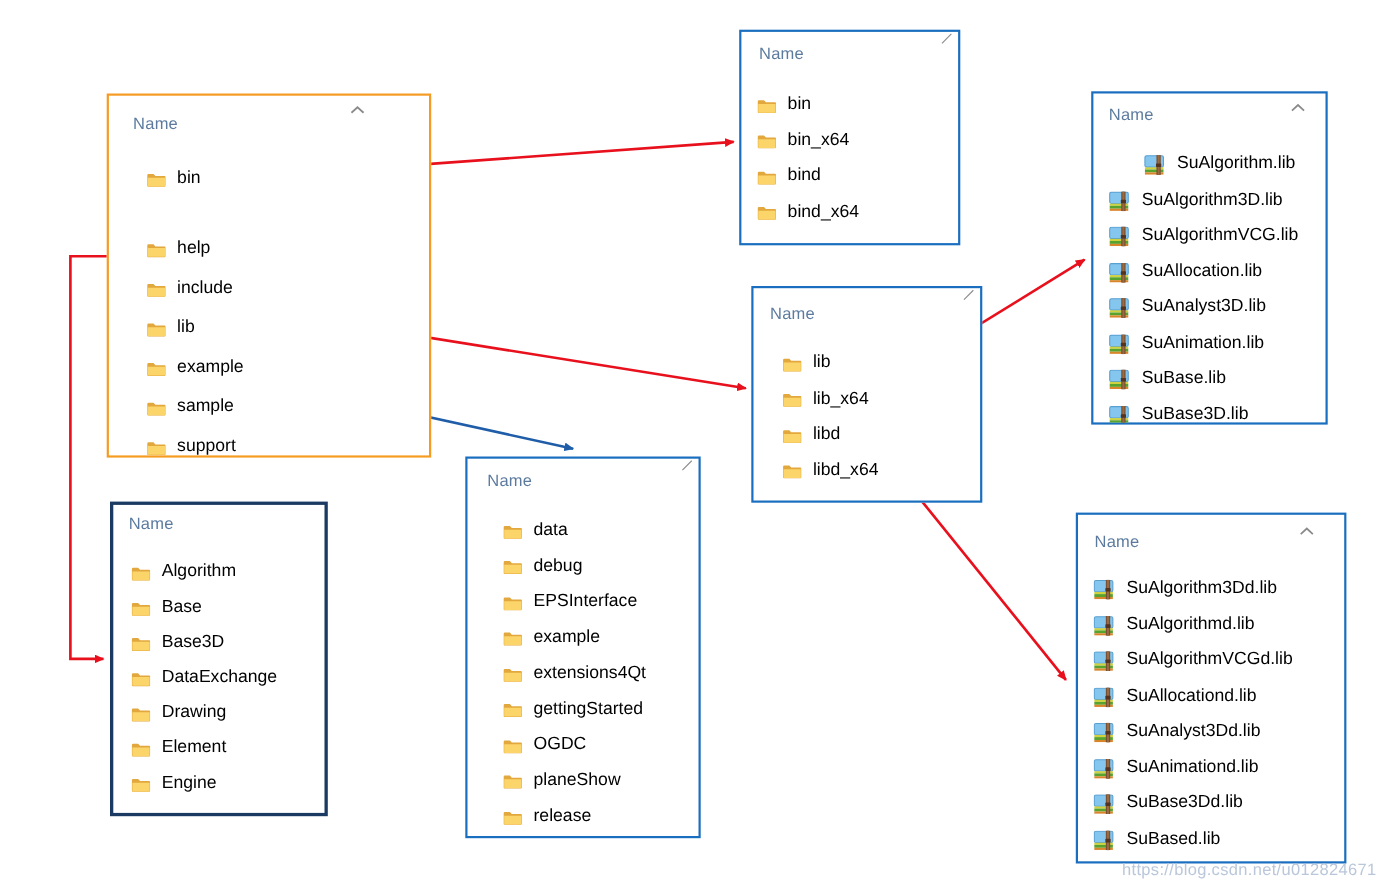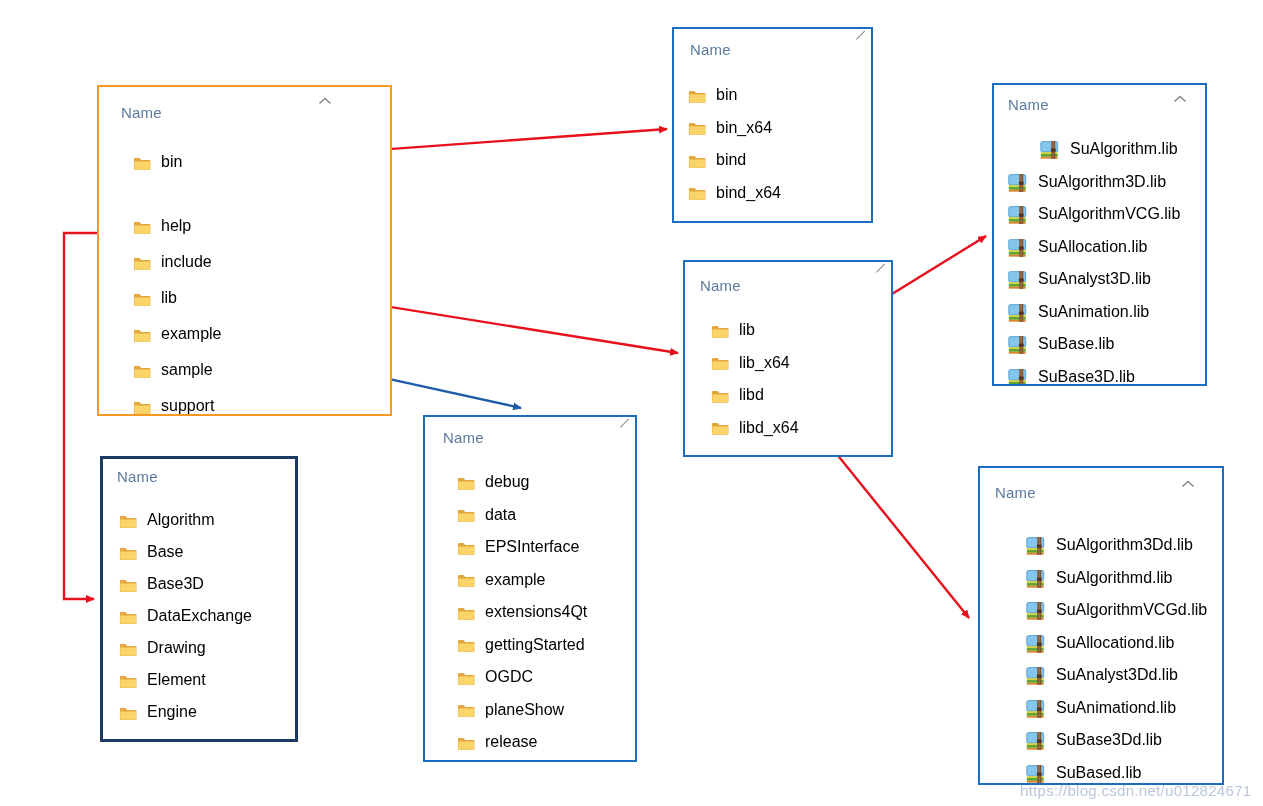--- a/index.html
+++ b/index.html
@@ -415,30 +415,30 @@
       <div class="panel-header" style="top: 12px; left: 18px;"><span>Name</span></div>
       <div class="corner-tick" style="right: 5px; top: 2px;"></div>
       <div class="rows" style="top: 50px; padding-left: 32px;">
         <div class="row" style="height: 32.5px;">
           <span class="icon">
             <svg viewBox="0 0 20 16" width="18" height="15">
               <path d="M1 3.2 Q1 2 2.2 2 L7.3 2 L9.2 4.1 L18.4 4.1 Q19.4 4.1 19.4 5 L19.4 14 Q19.4 15 18.4 15 L2 15 Q1 15 1 14 Z" fill="#e3a83d"></path>
               <path d="M1.5 5.8 L18.9 5.8 L18.9 14.1 Q18.9 14.6 18.4 14.6 L2 14.6 Q1.5 14.6 1.5 14.1 Z" fill="#fbd56a"></path>
             </svg>
           </span>
+          <span class="lbl">data</span>
+        </div>
+        <div class="row" style="height: 32.5px;">
+          <span class="icon">
+            <svg viewBox="0 0 20 16" width="18" height="15">
+              <path d="M1 3.2 Q1 2 2.2 2 L7.3 2 L9.2 4.1 L18.4 4.1 Q19.4 4.1 19.4 5 L19.4 14 Q19.4 15 18.4 15 L2 15 Q1 15 1 14 Z" fill="#e3a83d"></path>
+              <path d="M1.5 5.8 L18.9 5.8 L18.9 14.1 Q18.9 14.6 18.4 14.6 L2 14.6 Q1.5 14.6 1.5 14.1 Z" fill="#fbd56a"></path>
+            </svg>
+          </span>
           <span class="lbl">debug</span>
-        </div>
-        <div class="row" style="height: 32.5px;">
-          <span class="icon">
-            <svg viewBox="0 0 20 16" width="18" height="15">
-              <path d="M1 3.2 Q1 2 2.2 2 L7.3 2 L9.2 4.1 L18.4 4.1 Q19.4 4.1 19.4 5 L19.4 14 Q19.4 15 18.4 15 L2 15 Q1 15 1 14 Z" fill="#e3a83d"></path>
-              <path d="M1.5 5.8 L18.9 5.8 L18.9 14.1 Q18.9 14.6 18.4 14.6 L2 14.6 Q1.5 14.6 1.5 14.1 Z" fill="#fbd56a"></path>
-            </svg>
-          </span>
-          <span class="lbl">data</span>
         </div>
         <div class="row" style="height: 32.5px;">
           <span class="icon">
             <svg viewBox="0 0 20 16" width="18" height="15">
               <path d="M1 3.2 Q1 2 2.2 2 L7.3 2 L9.2 4.1 L18.4 4.1 Q19.4 4.1 19.4 5 L19.4 14 Q19.4 15 18.4 15 L2 15 Q1 15 1 14 Z" fill="#e3a83d"></path>
               <path d="M1.5 5.8 L18.9 5.8 L18.9 14.1 Q18.9 14.6 18.4 14.6 L2 14.6 Q1.5 14.6 1.5 14.1 Z" fill="#fbd56a"></path>
             </svg>
           </span>
           <span class="lbl">EPSInterface</span>
         </div>
@@ -496,21 +496,21 @@
           </span>
           <span class="lbl">release</span>
         </div>
       </div>
     </div>
     <div class="panel blue" style="left: 978px; top: 466px; width: 246px; height: 319px;">
       <div class="panel-header" style="top: 16px; left: 15px;"><span>Name</span></div>
       <div class="chev" style="right: 27px; top: 6px;"><svg viewBox="0 0 14 8" width="14" height="8">
           <polyline points="1.5,6.5 7,1.5 12.5,6.5" fill="none" stroke="#8a8a8a" stroke-width="1.6"></polyline>
         </svg></div>
-      <div class="rows" style="top: 62px; padding-left: 14px; margin-left: 32px;">
+      <div class="rows" style="top: 52px; padding-left: 14px;">
         <div class="row" style="height: 32.5px;">
           <span class="icon">
             <svg viewBox="0 0 24 22" width="20" height="18">
               <rect x="0.8" y="0.8" width="20.6" height="12.6" rx="1.8" fill="#85c6ee" stroke="#58a0d2" stroke-width="1.2"></rect>
               <rect x="0.8" y="13.6" width="20.6" height="2.4" fill="#cfd23f"></rect>
               <rect x="0.8" y="16" width="20.6" height="3.2" fill="#58a22e"></rect>
               <rect x="0.8" y="19.2" width="20.6" height="2.4" fill="#d9862b"></rect>
               <rect x="13.6" y="0" width="4.8" height="22" fill="#7b4f31"></rect>
               <rect x="14.9" y="0" width="2.2" height="22" fill="#9a6a40"></rect>
               <rect x="13.1" y="9.2" width="5.8" height="4" rx="0.8" fill="#55331c"></rect>

